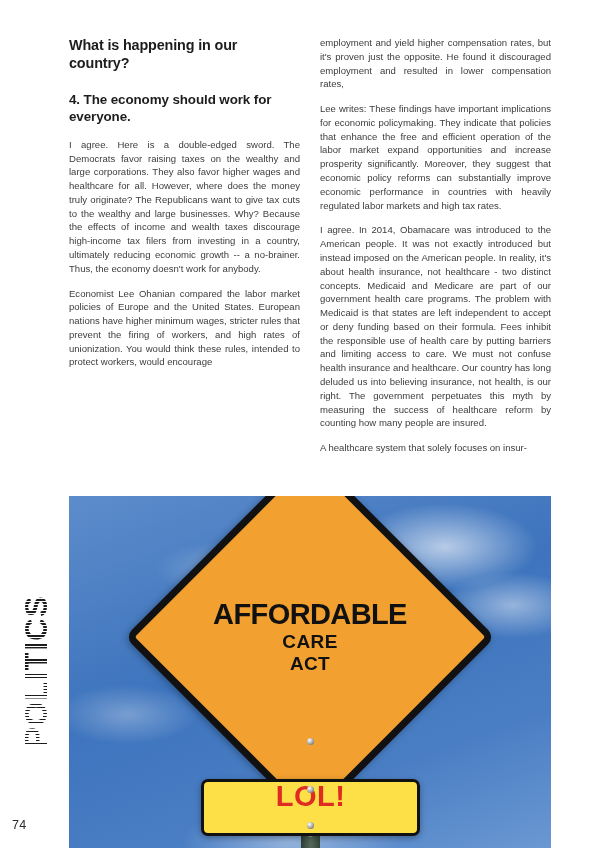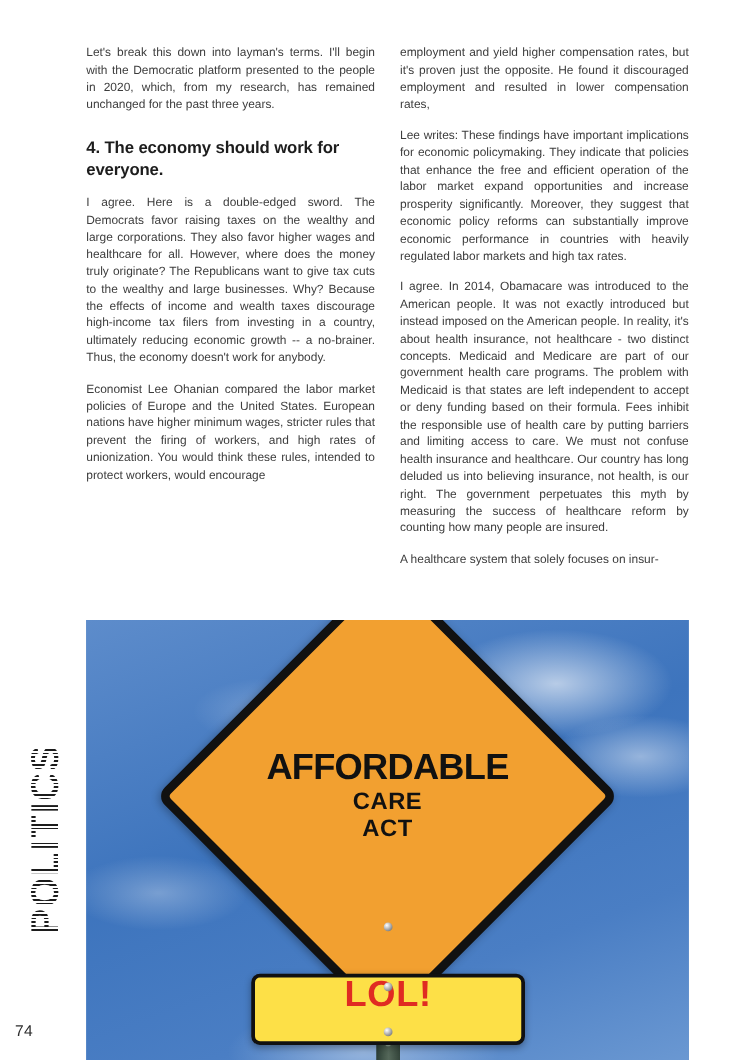--- a/index.html
+++ b/index.html
@@ -243,23 +243,23 @@
 
 <div class="page">
 
   <div class="section-label-wrap">
     <div class="section-label">POLITICS</div>
   </div>
 
   <div class="page-number">74</div>
 
   <div class="col col-left">
-
-
-    <p class="body">Let's break this down into layman's terms. I'll begin with the Democratic platform presented to the people in 2020, which, from my research, has remained unchanged for the past three years.</p>
+    <h1 class="article-title">What is happening in our country?</h1>
+
+
 
     <h2 class="sub-head">4. The economy should work for everyone.</h2>
 
     <p class="body">I agree. Here is a double-edged sword. The Democrats favor raising taxes on the wealthy and large corporations. They also favor higher wages and healthcare for all. However, where does the money truly originate? The Republicans want to give tax cuts to the wealthy and large businesses. Why? Because the effects of income and wealth taxes discourage high-income tax filers from investing in a country, ultimately reducing economic growth -- a no-brainer. Thus, the economy doesn't work for anybody.</p>
 
     <p class="body">Economist Lee Ohanian compared the labor market policies of Europe and the United States. European nations have higher minimum wages, stricter rules that prevent the firing of workers, and high rates of unionization. You would think these rules, intended to protect workers, would encourage</p>
   </div>
 
   <div class="col col-right">
     <p class="body">employment and yield higher compensation rates, but it's proven just the opposite. He found it discouraged employment and resulted in lower compensation rates,</p>

